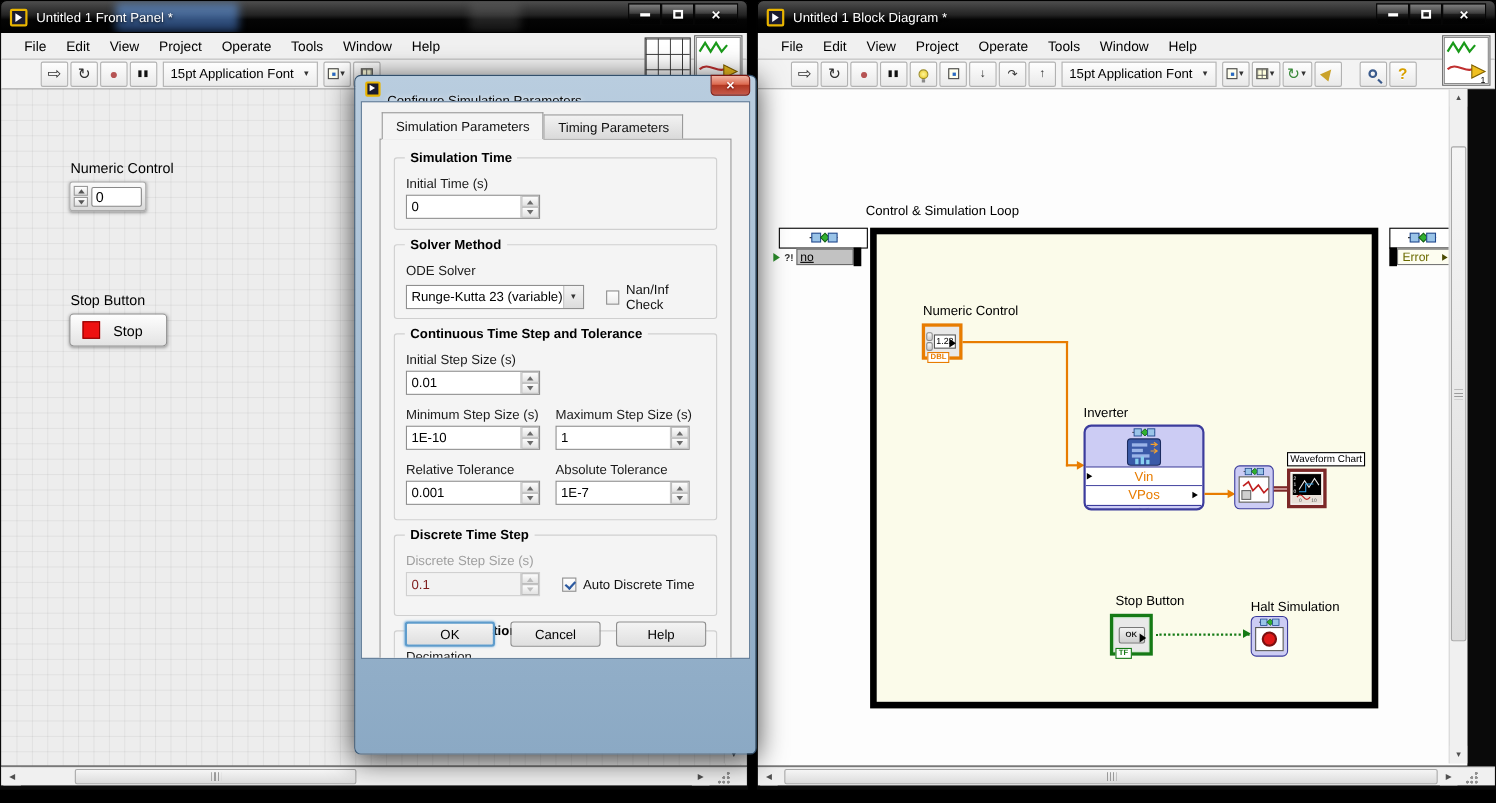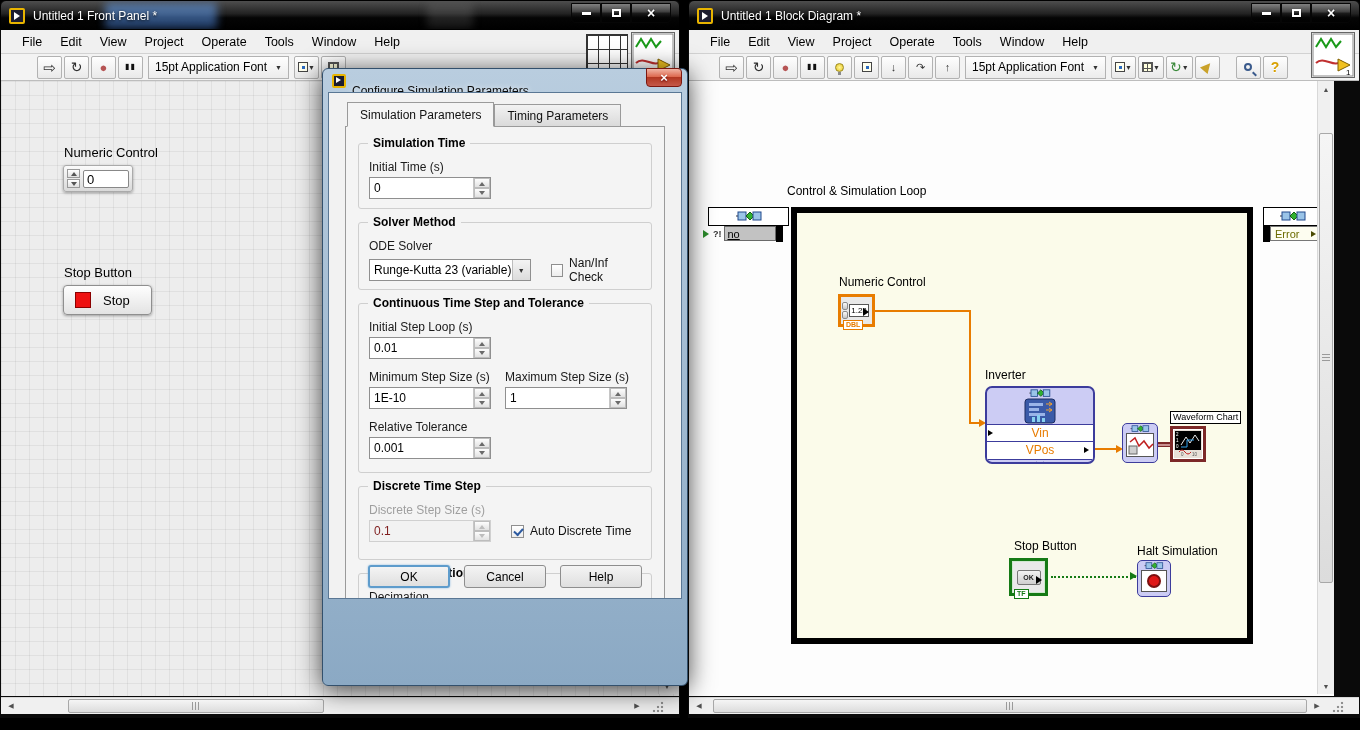--- a/index.html
+++ b/index.html
@@ -616,21 +616,21 @@
           </div>
           <div class="checkrow" style="margin-left:20px;">
             <span class="cbox"></span>
             <span>Nan/Inf Check</span>
           </div>
         </div>
       </div>
 
       <div class="group" style="height:170px;">
         <span class="legend">Continuous Time Step and Tolerance</span>
-        <div class="flabel">Initial Step Loop (s)</div>
+        <div class="flabel">Initial Step Size (s)</div>
         <div class="spinfield">
           <input readonly="" value="0.01" style="">
           <span class="spin">
               <i>
                 <span class="t-up"></span>
               </i>
               <i>
                 <span class="t-dn"></span>
               </i>
             </span>
@@ -673,20 +673,34 @@
               <span class="spin">
                   <i>
                     <span class="t-up"></span>
                   </i>
                   <i>
                     <span class="t-dn"></span>
                   </i>
                 </span>
             </div>
           </div>
+          <div class="col">
+            <div class="flabel">Absolute Tolerance</div>
+            <div class="spinfield">
+              <input readonly="" value="1E-7" style="">
+              <span class="spin">
+                  <i>
+                    <span class="t-up"></span>
+                  </i>
+                  <i>
+                    <span class="t-dn"></span>
+                  </i>
+                </span>
+            </div>
+          </div>
         </div>
       </div>
 
       <div class="group" style="height:74px;">
         <span class="legend">Discrete Time Step</span>
         <div class="flabel dis">Discrete Step Size (s)</div>
         <div class="row" style="align-items:center;">
           <div class="spinfield dis">
             <input readonly="" value="0.1" style="">
             <span class="spin">

